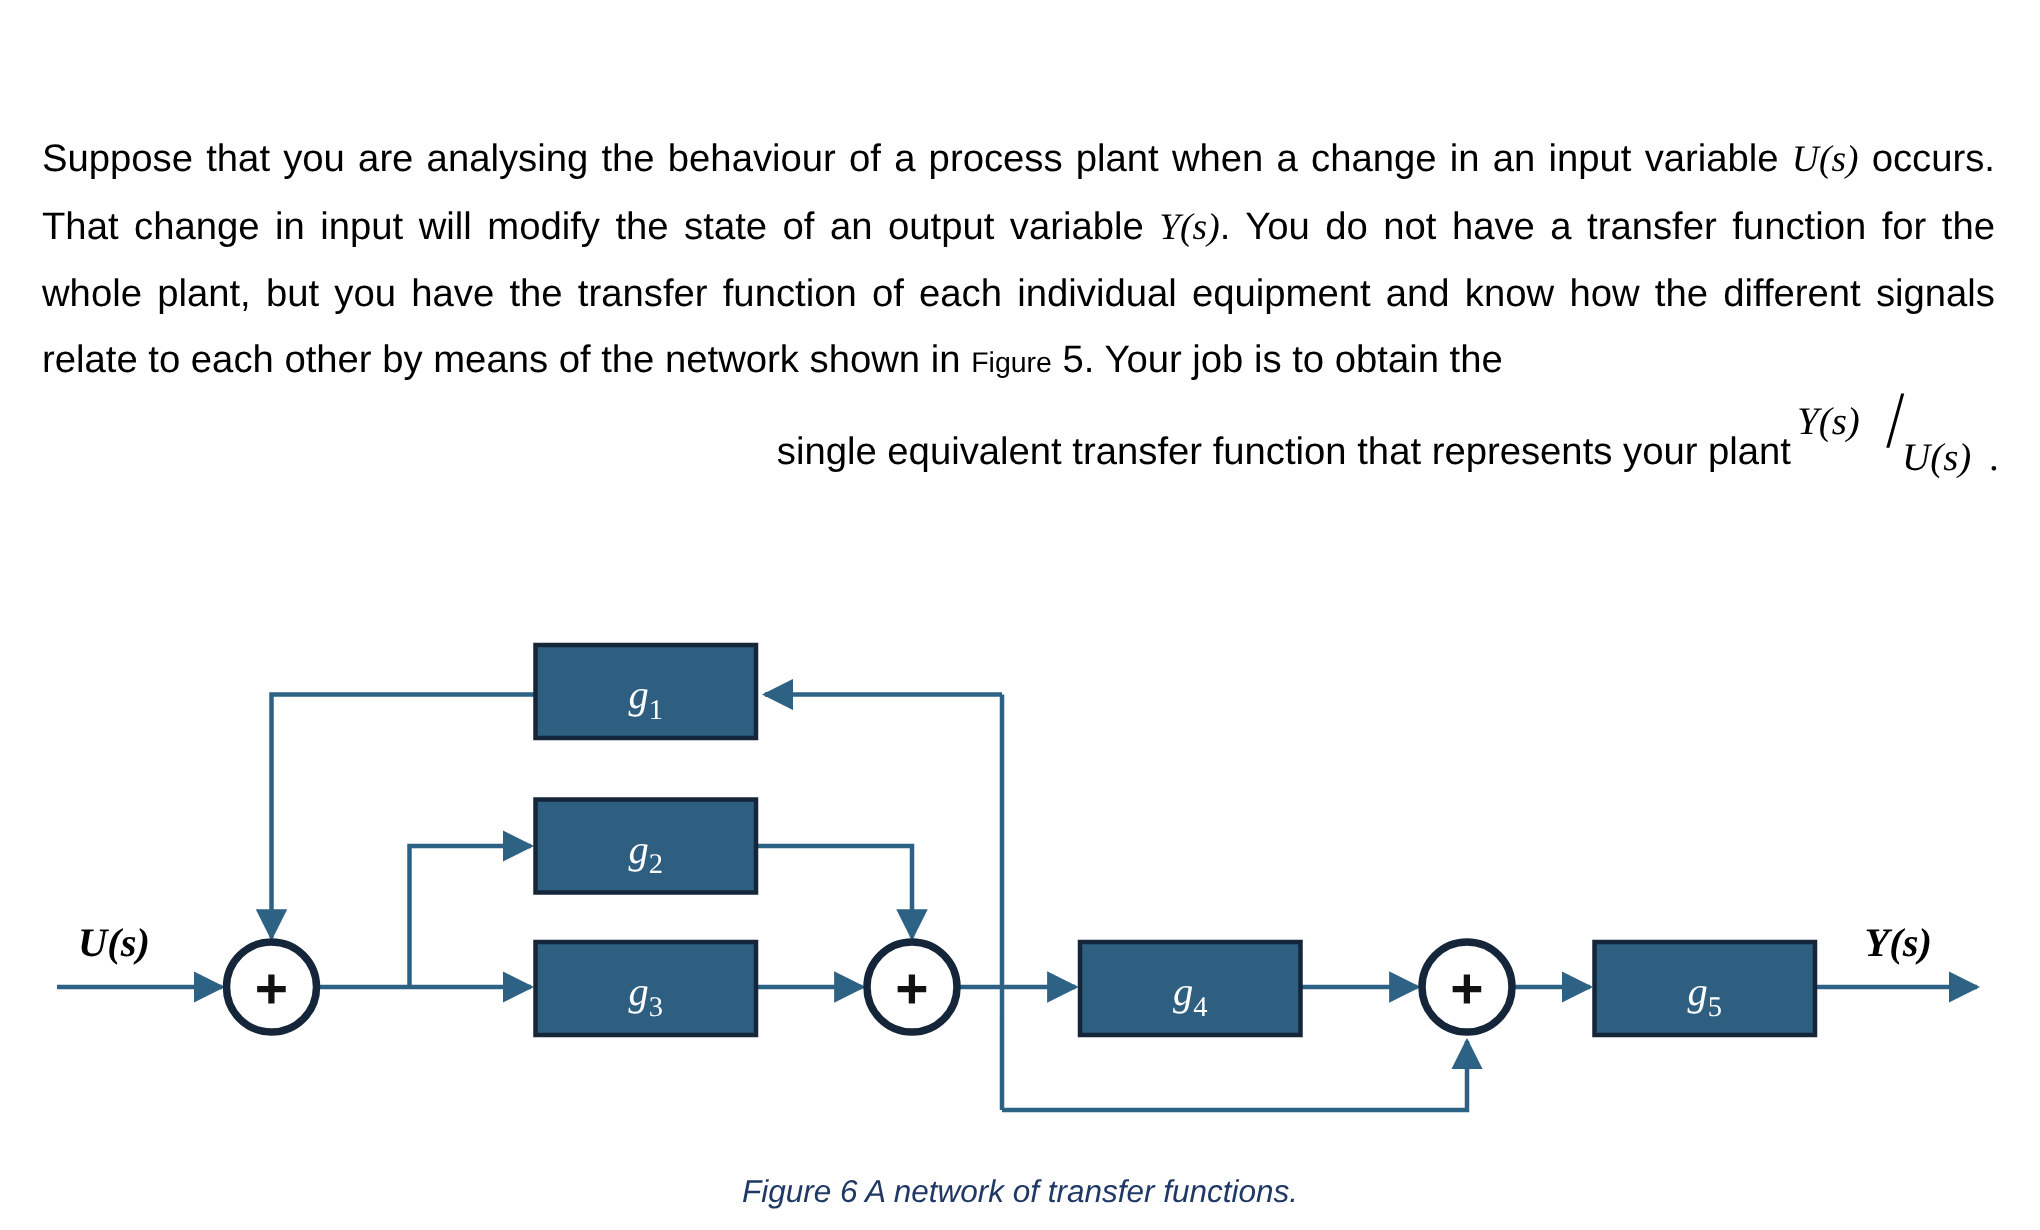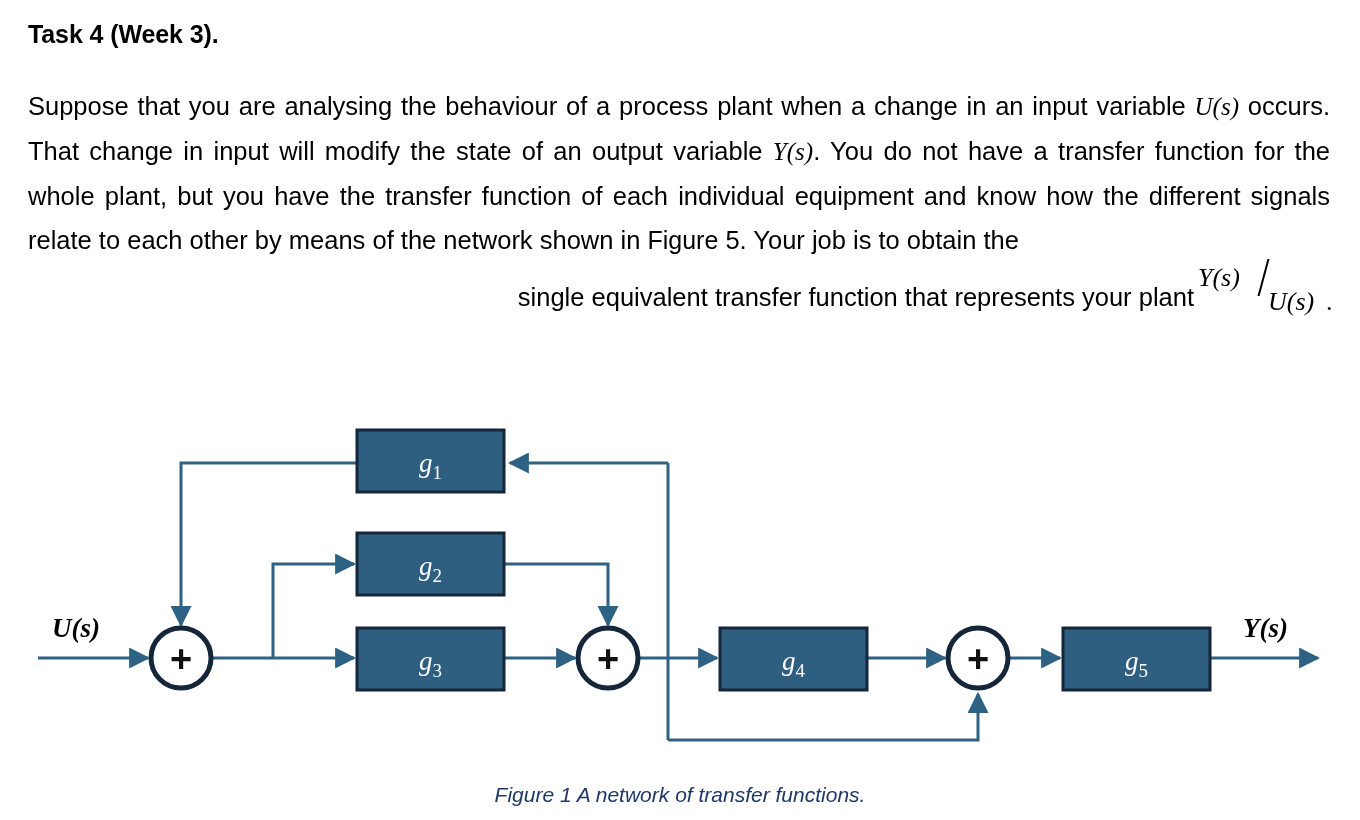--- a/index.html
+++ b/index.html
@@ -44,21 +44,21 @@
     text-align: justify;
     text-justify: inter-word;
     color: #000;
   }
   .body-par .mathvar {
     font-family: "Liberation Serif", serif;
     font-style: italic;
     font-size: 25px;
   }
   .small-figure {
-    font-size: 25px;
+    font-size: 19px;
   }
   .lastline {
     display: block;
     margin-top: 12px;
     text-align: right;
   }
 
   
   .nicefrac {
     display: inline-block;
@@ -147,21 +147,20 @@
     font-style: italic;
     font-size: 21px;
     color: #1F3864;
   }
 </style>
 </head>
 <body>
 
 <div class="page">
 
-  <div class="task-heading">Task 4 (Week 3).</div>
 
   <div class="body-par">
     <span>Suppose that you are analysing the behaviour of a process plant when a change in an input variable </span><span class="mathvar">U(s)</span><span> occurs. That change in input will modify the state of an output variable </span><span class="mathvar">Y(s)</span><span>. You do not have a transfer function for the whole plant, but you have the transfer function of each individual equipment and know how the different signals relate to each other by means of the network shown in </span><span class="small-figure">Figure</span><span> 5. Your job is to obtain the</span>
 
     <span class="lastline">
       <span>single equivalent transfer function that represents your plant</span><span class="nicefrac">
         <span class="num">Y(s)</span>
         <span class="slash">/</span>
         <span class="den">U(s)</span>
         <span class="period">.</span>
@@ -263,15 +262,15 @@
           <circle cx="978" cy="658" r="30" fill="#FFFFFF" stroke="#15263A" stroke-width="5"></circle>
           <text class="plus-glyph" x="978" y="672">+</text>
         </g>
       </g>
 
       <text class="io-label" x="52" y="637">U(s)</text>
       <text class="io-label" x="1243" y="637">Y(s)</text>
     </svg>
   </div>
 
-  <div class="caption">Figure 1 A network of transfer functions.</div>
+  <div class="caption">Figure 6 A network of transfer functions.</div>
 
 </div>
 
 </body></html>

